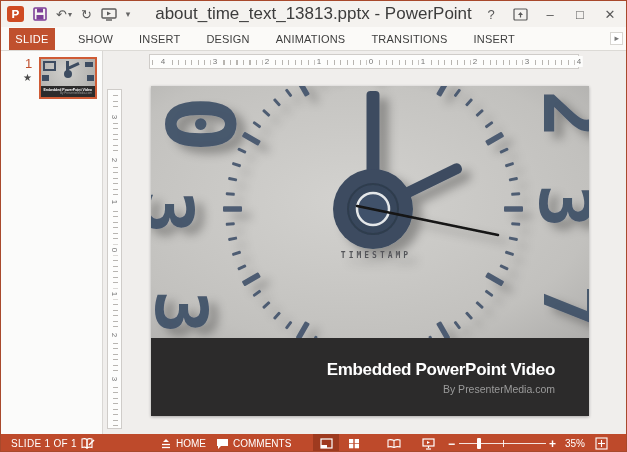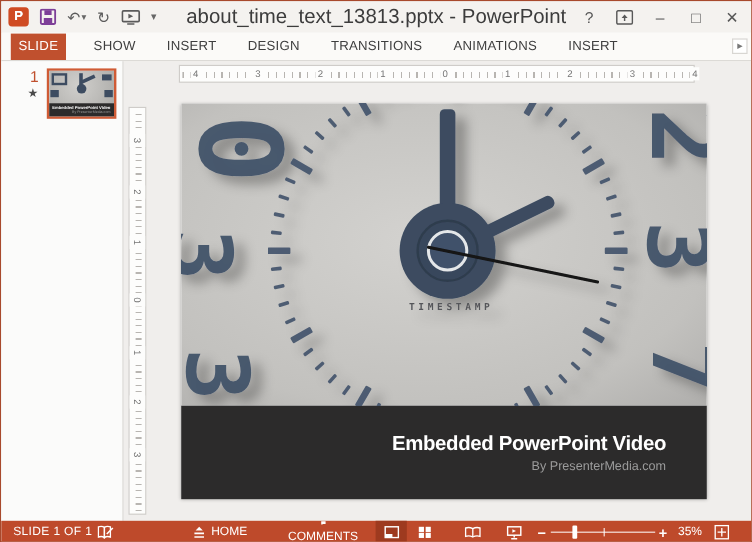--- a/index.html
+++ b/index.html
@@ -75,21 +75,21 @@
     padding-right:34px;box-sizing:border-box;}
   .cap-title{color:#fff;font-size:17px;font-weight:bold;letter-spacing:-.3px;line-height:1.25;}
   .cap-sub{color:#9b9b9b;font-size:10.5px;margin-top:2px;}
   
   .statusbar{position:absolute;left:0;top:433px;width:100%;height:19px;background:#be4a2b;
     color:#fff;font-size:10px;}
   .statusbar .item{position:absolute;top:0;height:19px;display:flex;align-items:center;gap:4px;white-space:nowrap;text-align:center;}
   .sb-counter{left:10px;letter-spacing:.3px;}
   .sb-proof{left:80px;}
   .sb-notes{left:159px;}
-  .sb-comments{left:239px;flex-direction:column;}
+  .sb-comments{left:215px;}
   .viewbtn{position:absolute;top:0;width:26px;height:19px;display:flex;align-items:center;justify-content:center;}
   .viewbtn.active{background:#9e3a1f;}
   .zoom-glyph{position:absolute;top:0;height:19px;display:flex;align-items:center;font-size:12px;font-weight:bold;}
   .zoom-track{position:absolute;left:458px;top:9px;width:87px;height:1px;background:rgba(255,255,255,.85);}
   .zoom-mid{position:absolute;left:502px;top:6px;width:1px;height:7px;background:rgba(255,255,255,.85);}
   .zoom-thumb{position:absolute;left:476px;top:4px;width:4px;height:11px;background:#fff;border-radius:1px;}
   .sb-zoomlvl{left:564px;}
   .sb-fit{left:594px;}
   svg{display:block;}
 </style>
@@ -133,22 +133,22 @@
       <span class="g">✕</span>
     </div>
   </div>
 
   <div class="tabrow">
     <div class="tab-file">SLIDE</div>
     <div class="tabs">
       <span class="tab">SHOW</span>
       <span class="tab">INSERT</span>
       <span class="tab">DESIGN</span>
+      <span class="tab">ANIMATIONS</span>
       <span class="tab">TRANSITIONS</span>
-      <span class="tab">ANIMATIONS</span>
       <span class="tab">INSERT</span>
 
     </div>
     <span class="tab-overflow">▸</span>
   </div>
 
   <div class="workarea">
 
     <div class="thumbpanel">
       <span class="slide-num">1</span>

